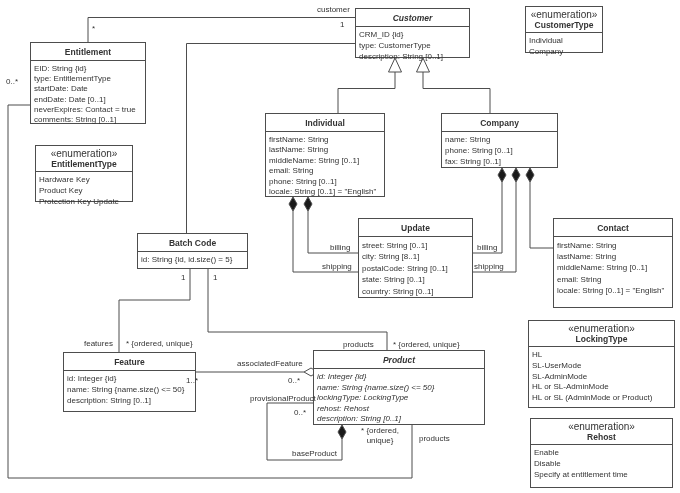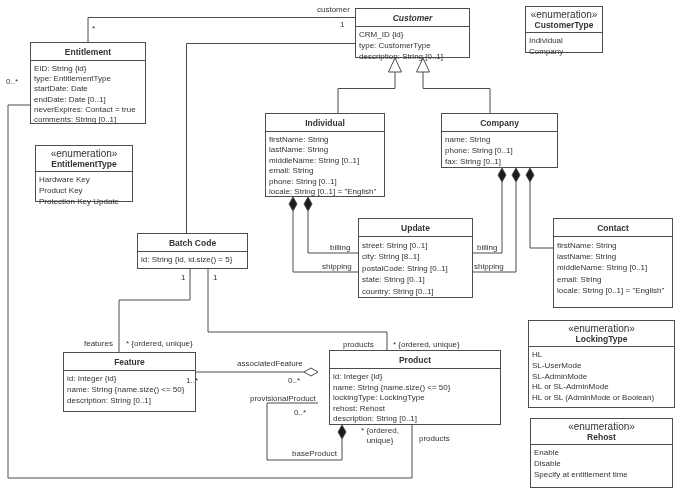--- a/index.html
+++ b/index.html
@@ -158,42 +158,42 @@
 
   <div class="uml-class" style="left:55px;top:352px;width:133px;height:60px;margin-left:8px;">
     <div class="uml-title">Feature</div>
     <div class="uml-attrs">
       <div>id: Integer {id}</div>
       <div>name: String {name.size() &lt;= 50}</div>
       <div>description: String [0..1]</div>
     </div>
   </div>
 
-  <div class="uml-class" style="left:329px;top:350px;width:172px;height:75px;">
+  <div class="uml-class" style="left:313px;top:350px;width:172px;height:75px;font-style:italic;">
     <div class="uml-title">Product</div>
     <div class="uml-attrs" style="line-height:10.6px;">
       <div>id: Integer {id}</div>
       <div>name: String {name.size() &lt;= 50}</div>
       <div>lockingType: LockingType</div>
       <div>rehost: Rehost</div>
       <div>description: String [0..1]</div>
     </div>
   </div>
 
   <div class="uml-class" style="left:528px;top:320px;width:147px;height:88px;">
     <div class="enum-header">
       <span class="enum-stereo">«enumeration»</span>
       <span class="enum-name">LockingType</span>
     </div>
     <div class="enum-values">
       <div>HL</div>
       <div>SL-UserMode</div>
       <div>SL-AdminMode</div>
       <div>HL or SL-AdminMode</div>
-      <div>HL or SL (AdminMode or Boolean)</div>
+      <div>HL or SL (AdminMode or Product)</div>
     </div>
   </div>
 
   <div class="uml-class" style="left:530px;top:418px;width:143px;height:70px;">
     <div class="enum-header">
       <span class="enum-stereo">«enumeration»</span>
       <span class="enum-name">Rehost</span>
     </div>
     <div class="enum-values">
       <div>Enable</div>

